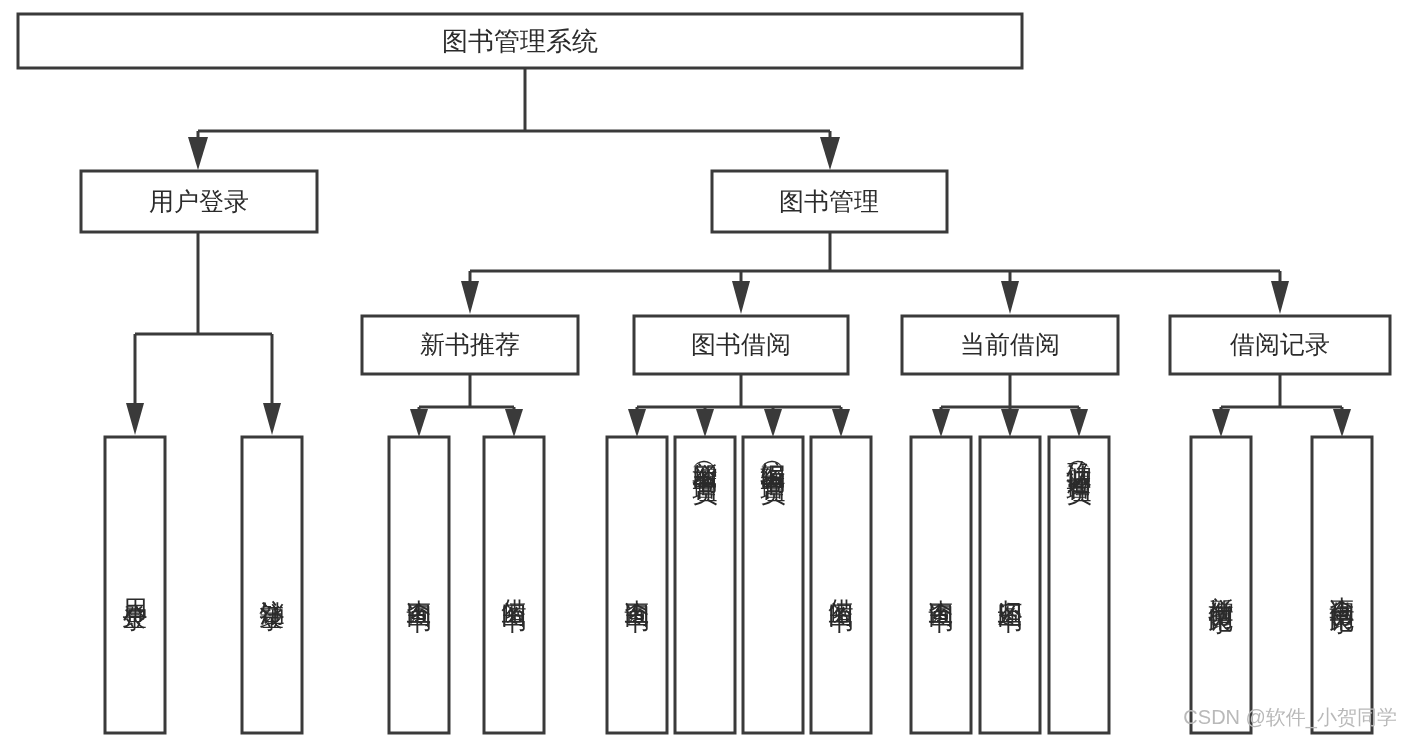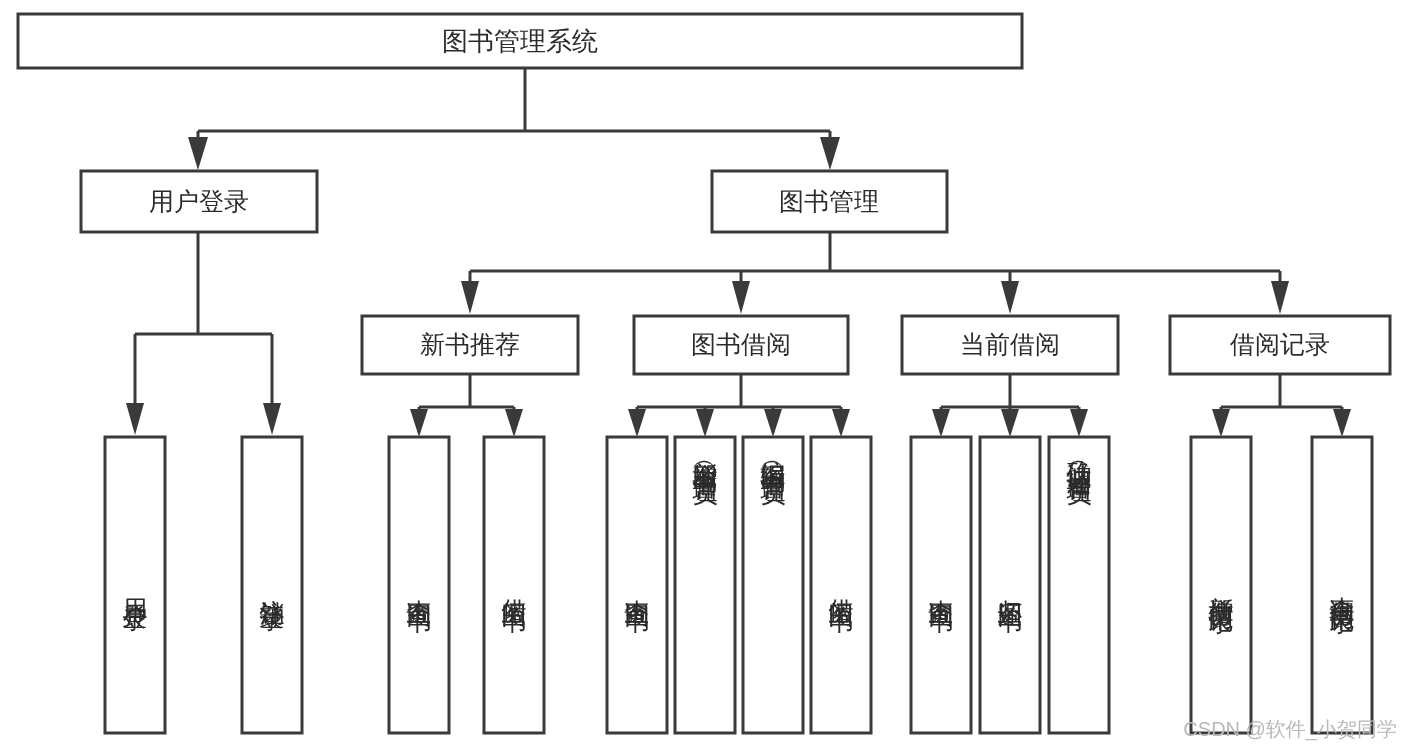--- a/index.html
+++ b/index.html
@@ -33,21 +33,21 @@
     display:flex;
     align-items:center;
     justify-content:center;
     text-align:center;
     white-space:nowrap;
     pointer-events:none;
   }
   .vert-label.top-aligned{justify-content:flex-start;}
   #watermark{
     position:absolute;
-    right:8px;bottom:4px;
+    right:8px;bottom:16px;
     font-family:"Liberation Sans","DejaVu Sans",sans-serif;
     font-size:20px;
     color:#b9b9b9;
     white-space:nowrap;
     pointer-events:none;
   }
 </style>
 </head>
 <body>
 

